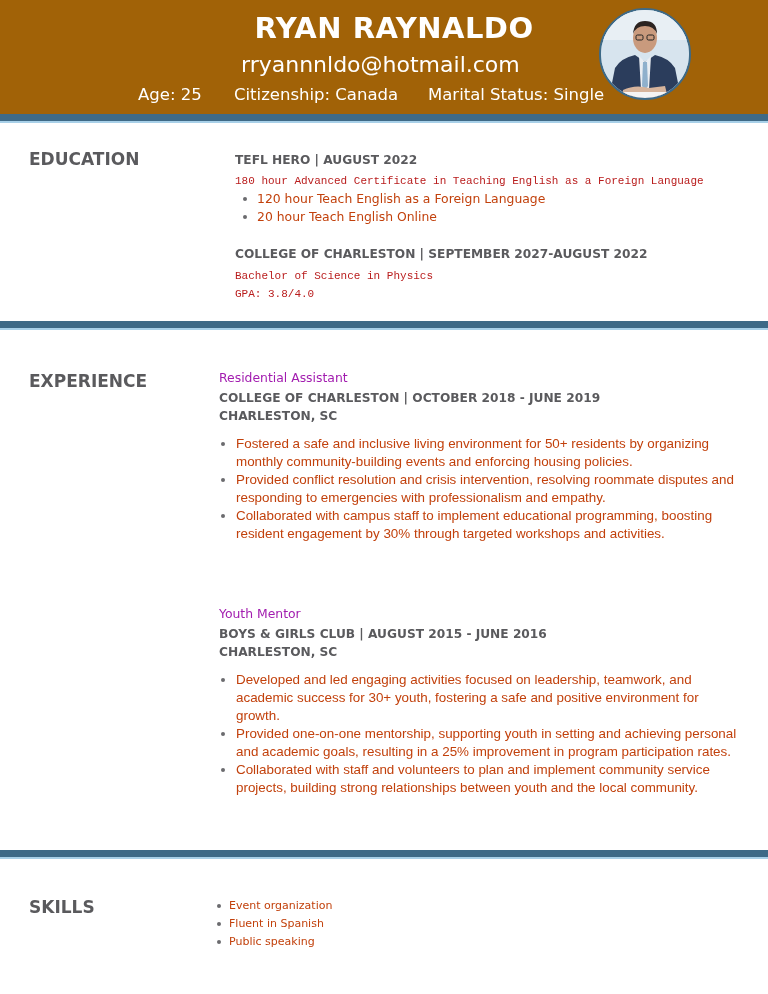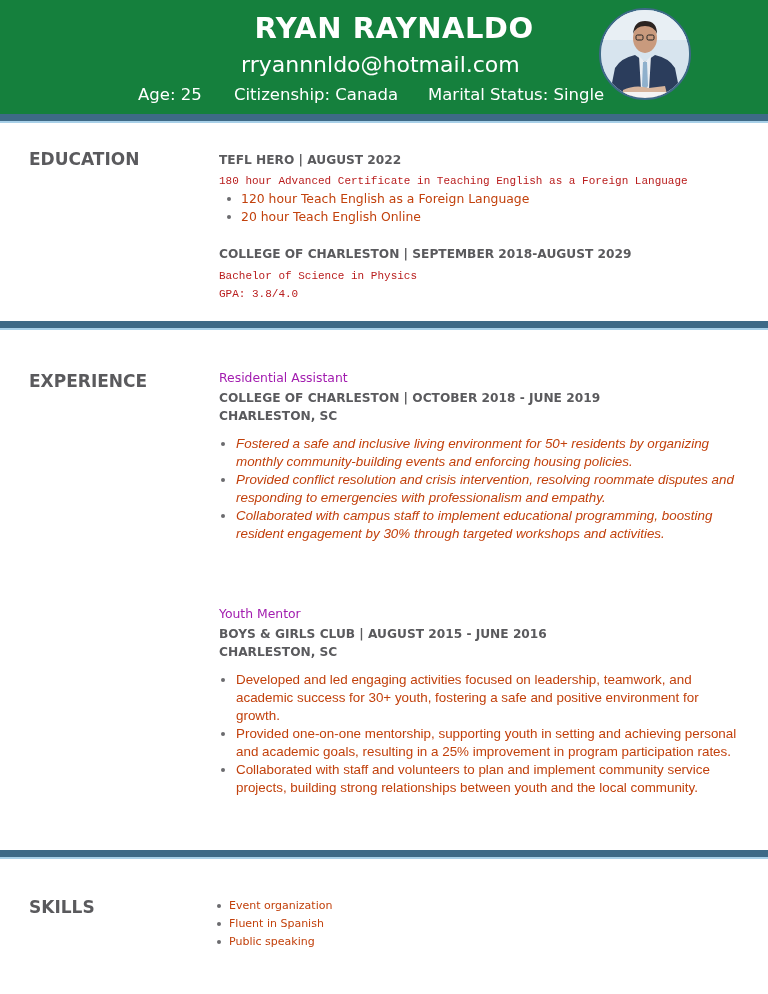--- a/index.html
+++ b/index.html
@@ -1,19 +1,19 @@
 <!DOCTYPE html>
 <html><head>
 <meta charset="utf-8">
 <style>
   * { box-sizing: border-box; margin: 0; padding: 0; }
   html, body { width: 768px; height: 994px; background: #ffffff; overflow: hidden; }
   body { position: relative; font-family: "Liberation Sans", "DejaVu Sans", sans-serif; color: #5f5f62; }
 
-  .header { position: absolute; left: 0; top: 0; width: 768px; height: 114px; background: #15803d; }
+  .header { position: absolute; left: 0; top: 0; width: 768px; height: 114px; background: #a16207; }
   .name { position: absolute; left: 0; width: 788px; top: 11px; text-align: center; color: #ffffff; font-family: "DejaVu Sans", sans-serif; font-weight: bold; font-size: 29px; letter-spacing: 0.5px; }
   .email { position: absolute; left: 241px; top: 52px; color: #ffffff; font-family: "DejaVu Sans", sans-serif; font-size: 22px; }
   .meta { position: absolute; top: 85px; color: #ffffff; font-family: "DejaVu Sans", sans-serif; font-size: 16.5px; }
   .photo { position: absolute; left: 599px; top: 8px; width: 92px; height: 92px; border-radius: 50%; border: 2px solid #3e6a87; background: #c8dbe8; overflow: hidden; }
 
   .bar { position: absolute; left: 0; width: 768px; height: 9px; background: #3e6a87; border-bottom: 2px solid #a8d0e8; }
 
   .section-title { position: absolute; left: 29px; font-family: "DejaVu Sans", sans-serif; font-weight: bold; font-size: 17px; color: #5a5a5d; }
   .col { position: absolute; left: 219px; width: 520px; }
 
@@ -50,39 +50,39 @@
       <rect x="35" y="25" width="7" height="5" rx="1.5" fill="none" stroke="#222" stroke-width="1"></rect>
       <rect x="46" y="25" width="7" height="5" rx="1.5" fill="none" stroke="#222" stroke-width="1"></rect>
       <path d="M22 80 Q34 74 48 78 L64 76 L66 84 L22 86 Z" fill="#d6b49c"></path>
       <rect x="20" y="82" width="50" height="6" fill="#f4f4f4"></rect>
     </svg>
   </div>
 </div>
 <div class="bar" style="top:114px;"></div>
 
 <div class="section-title" style="top:149px;">EDUCATION</div>
-<div class="col" style="top:151px;">
+<div class="col" style="top:151px;margin-left:16px;">
   <div class="hd">TEFL HERO | AUGUST 2022</div>
   <div class="txt" style="margin-top:3px;">180 hour Advanced Certificate in Teaching English as a Foreign Language</div>
   <ul class="bl edu">
     <li>120 hour Teach English as a Foreign Language</li>
     <li>20 hour Teach English Online</li>
   </ul>
-  <div class="hd" style="margin-top:19px;">COLLEGE OF CHARLESTON | SEPTEMBER 2018-AUGUST 2029</div>
+  <div class="hd" style="margin-top:19px;">COLLEGE OF CHARLESTON | SEPTEMBER 2027-AUGUST 2022</div>
   <div class="txt" style="margin-top:4px;">Bachelor of Science in Physics</div>
   <div class="txt">GPA: 3.8/4.0</div>
 </div>
 <div class="bar" style="top:321px;"></div>
 
 <div class="section-title" style="top:371px;">EXPERIENCE</div>
 <div class="col" style="top:369px;">
   <div class="role">Residential Assistant</div>
   <div class="hd" style="margin-top:2px;">COLLEGE OF CHARLESTON | OCTOBER 2018 - JUNE 2019</div>
   <div class="hd">CHARLESTON, SC</div>
-  <ul class="bl" style="margin-top:10px;font-style:italic;">
+  <ul class="bl" style="margin-top:10px;">
     <li>Fostered a safe and inclusive living environment for 50+ residents by organizing monthly community-building events and enforcing housing policies.</li>
     <li>Provided conflict resolution and crisis intervention, resolving roommate disputes and responding to emergencies with professionalism and empathy.</li>
     <li>Collaborated with campus staff to implement educational programming, boosting resident engagement by 30% through targeted workshops and activities.</li>
   </ul>
 </div>
 <div class="col" style="top:605px;">
   <div class="role">Youth Mentor</div>
   <div class="hd" style="margin-top:2px;">BOYS &amp; GIRLS CLUB | AUGUST 2015 - JUNE 2016</div>
   <div class="hd">CHARLESTON, SC</div>
   <ul class="bl" style="margin-top:10px;">

